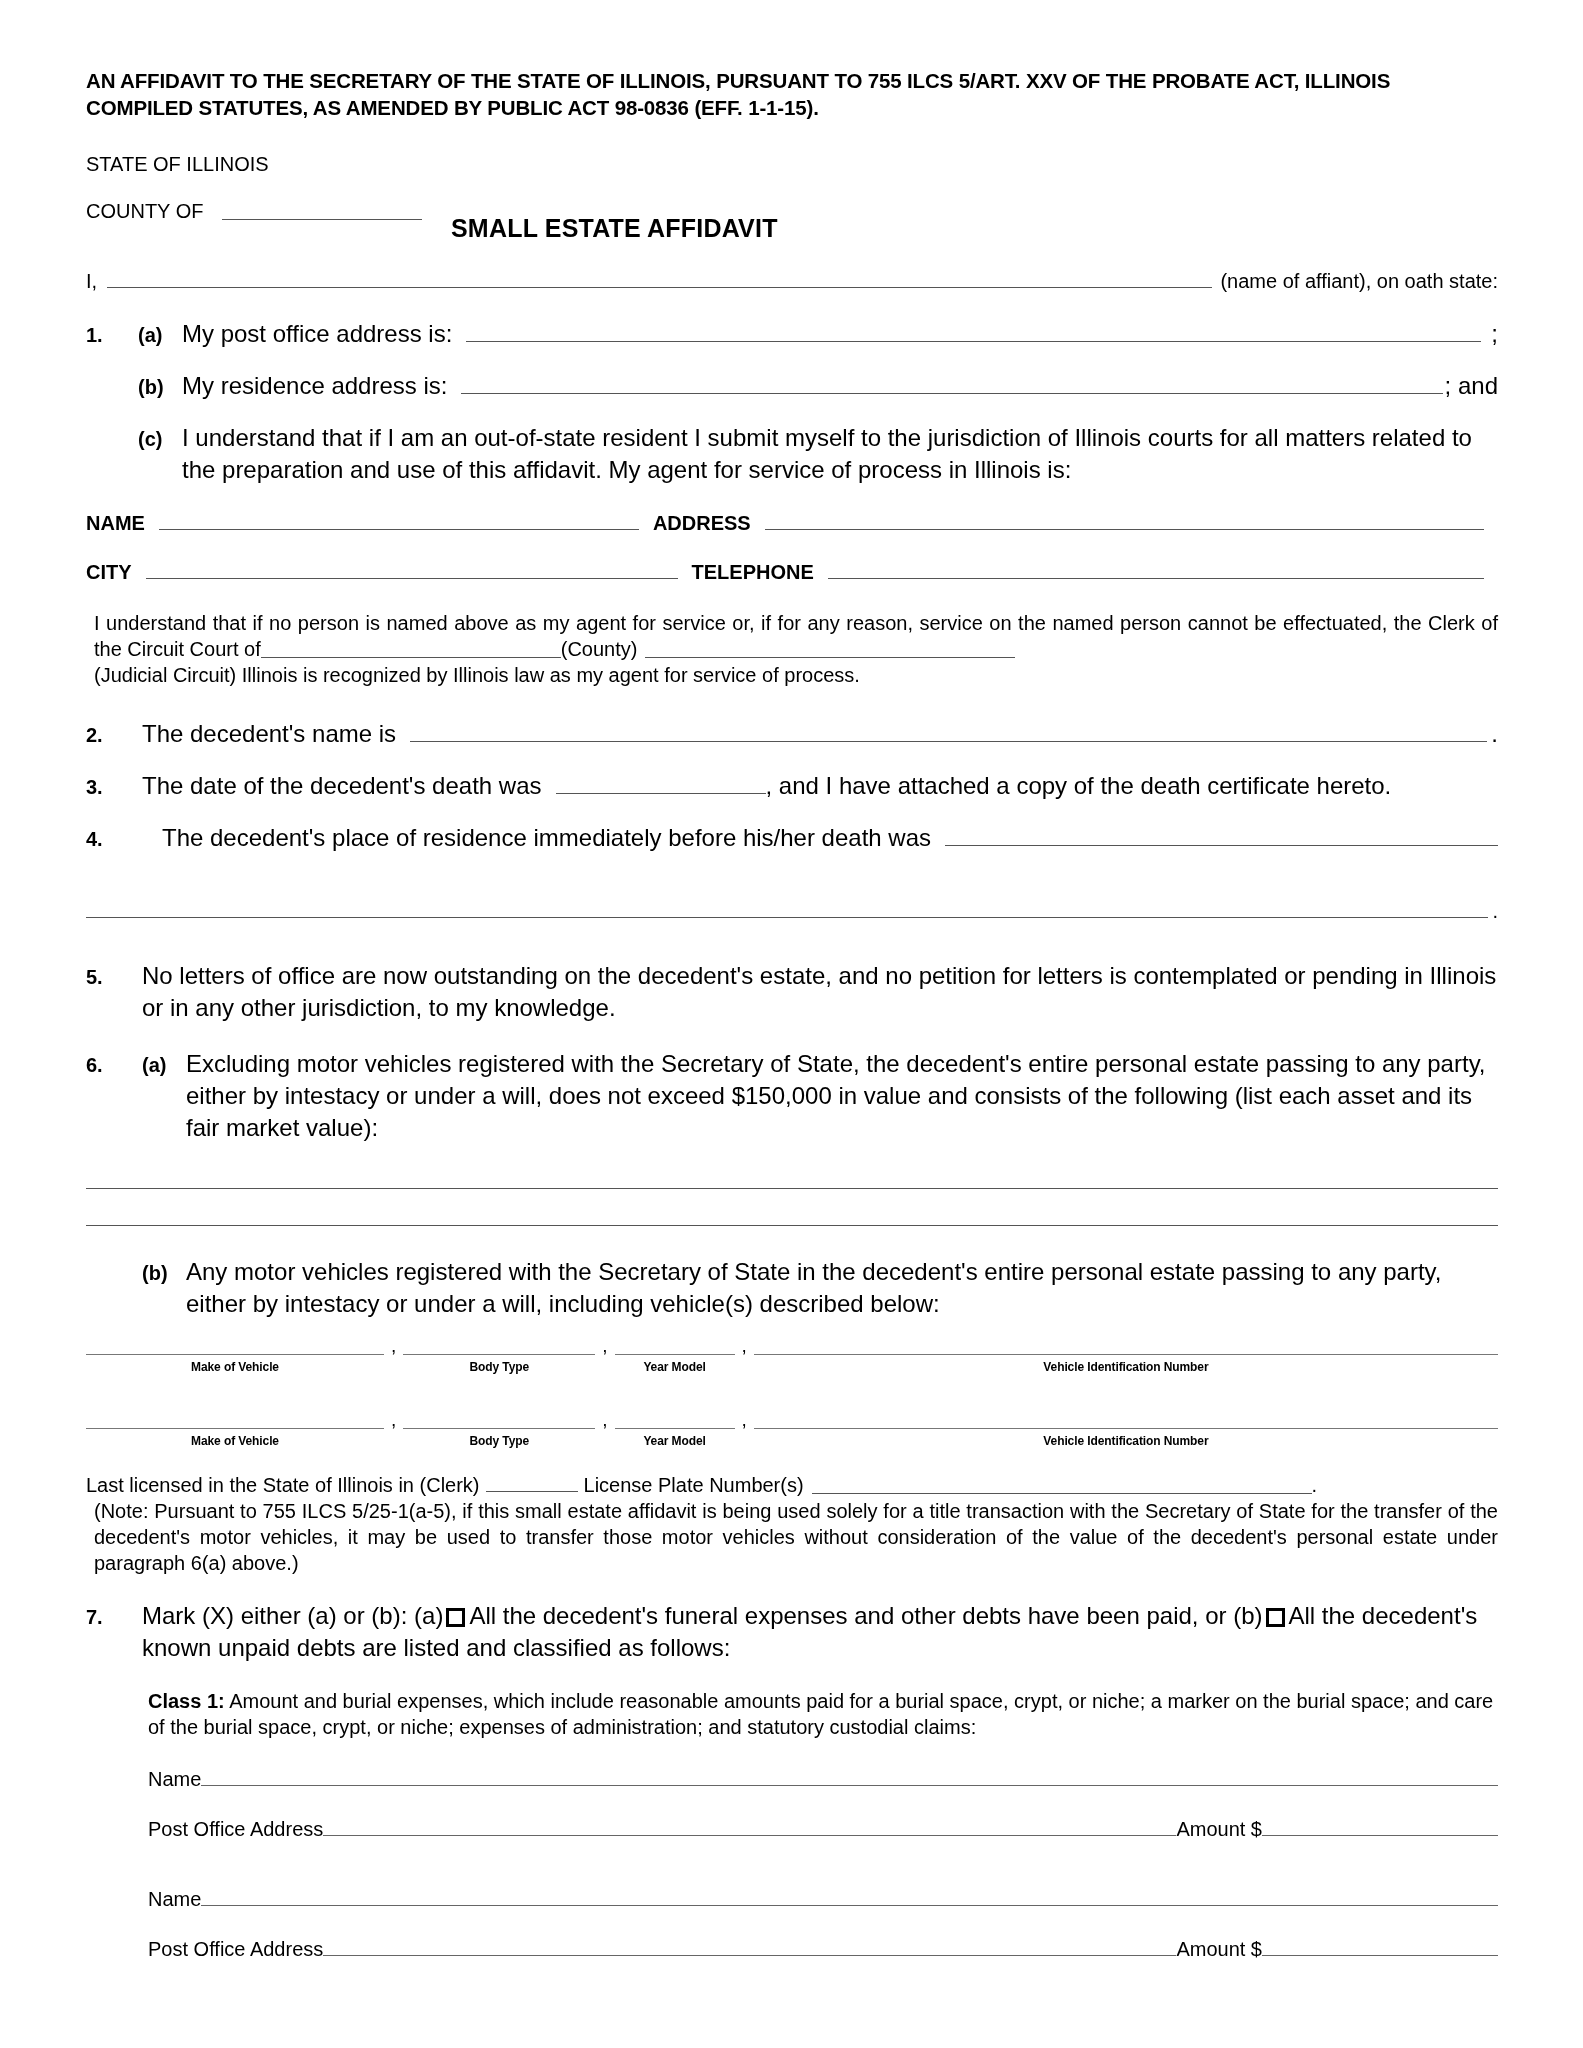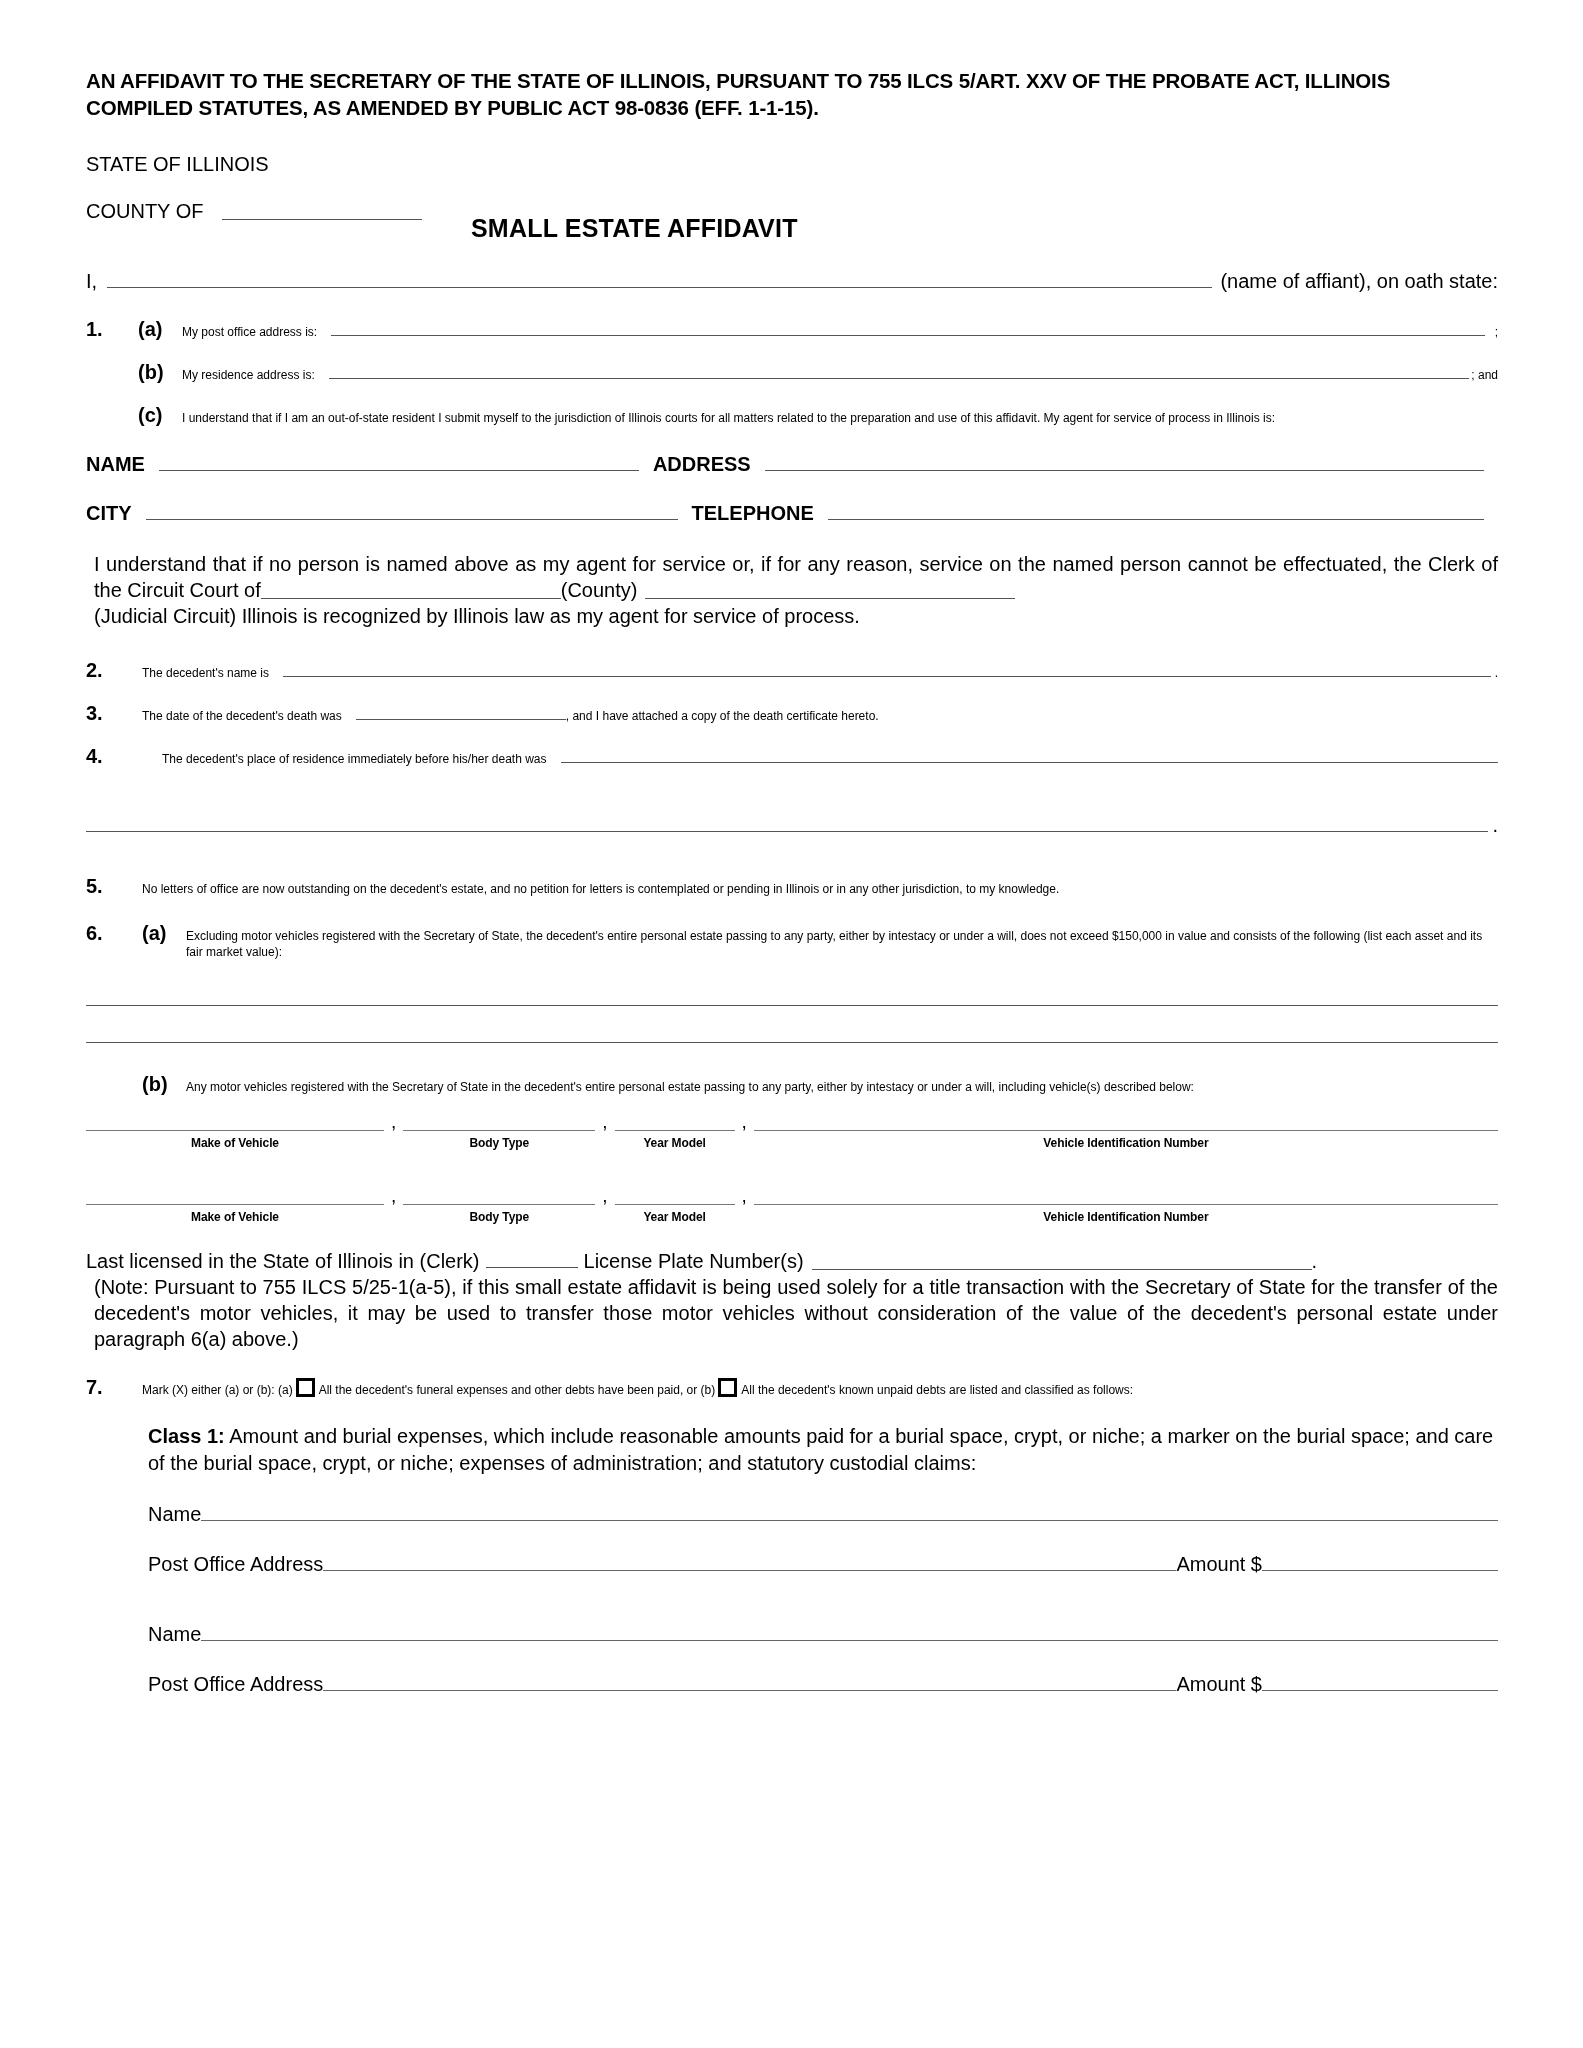--- a/index.html
+++ b/index.html
@@ -69,21 +69,21 @@
     font-size: 20px;
   }
   .alpha-col {
     width: 44px;
     flex: 0 0 44px;
     font-weight: bold;
     font-size: 20px;
   }
   .item-body {
     flex: 1 1 auto;
-    font-size: 12px;
+    font-size: 24px;
     line-height: 1.33;
   }
 
   
   .agent-grid { margin-top: 26px; }
   .agent-row {
     display: flex;
     align-items: baseline;
     margin-bottom: 26px;
   }
@@ -178,21 +178,21 @@
 
     <div class="spacer-30"></div>
 
     <div class="body-txt">STATE OF ILLINOIS</div>
 
     <div class="spacer-20"></div>
 
     <div style="position:relative; height:34px;">
       <span class="body-txt">COUNTY OF</span>
       <span class="rule" style="width:200px; margin-left:14px;"></span>
-      <span class="bold" style="position:absolute; left:385px; top:16px; font-size:25px; letter-spacing:0.2px;">SMALL ESTATE AFFIDAVIT</span>
+      <span class="bold" style="position:absolute; left:365px; top:16px; font-size:25px; letter-spacing:0.2px;">SMALL ESTATE AFFIDAVIT</span>
     </div>
 
     <div class="spacer-36"></div>
 
     <div class="row">
       <span class="body-txt">I,</span>
       <span class="rule" style="flex:1 1 auto; margin:0 8px 0 10px;"></span>
       <span class="body-txt" style="white-space:nowrap;">(name of affiant), on oath state:</span>
     </div>
 

